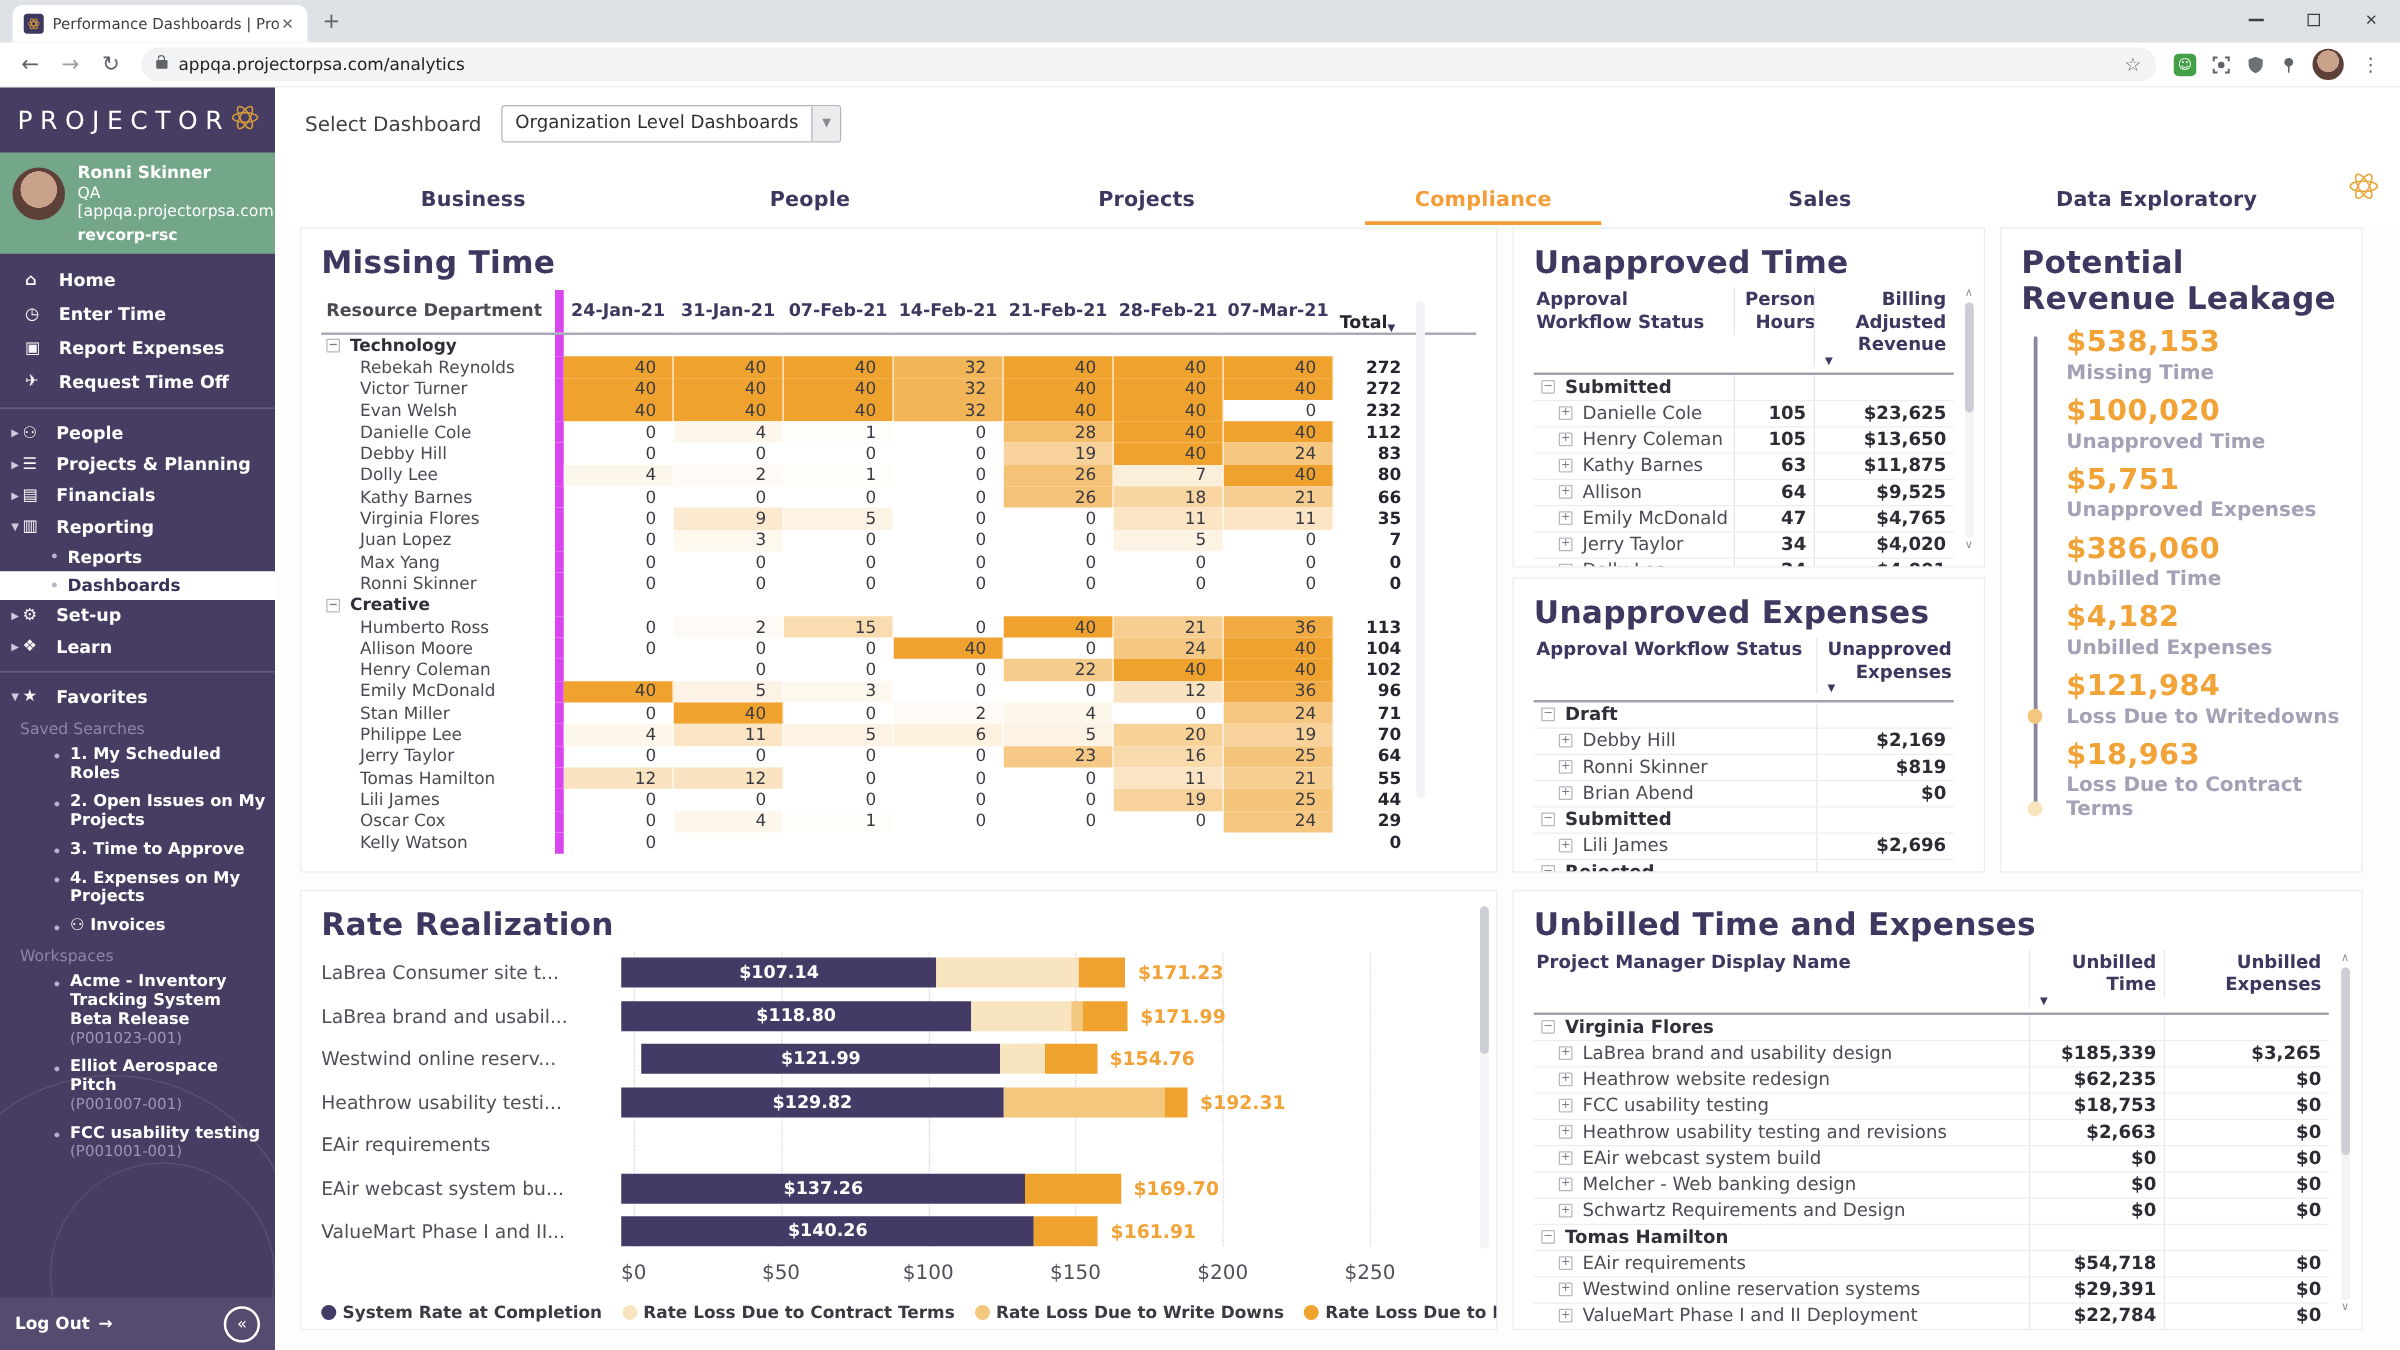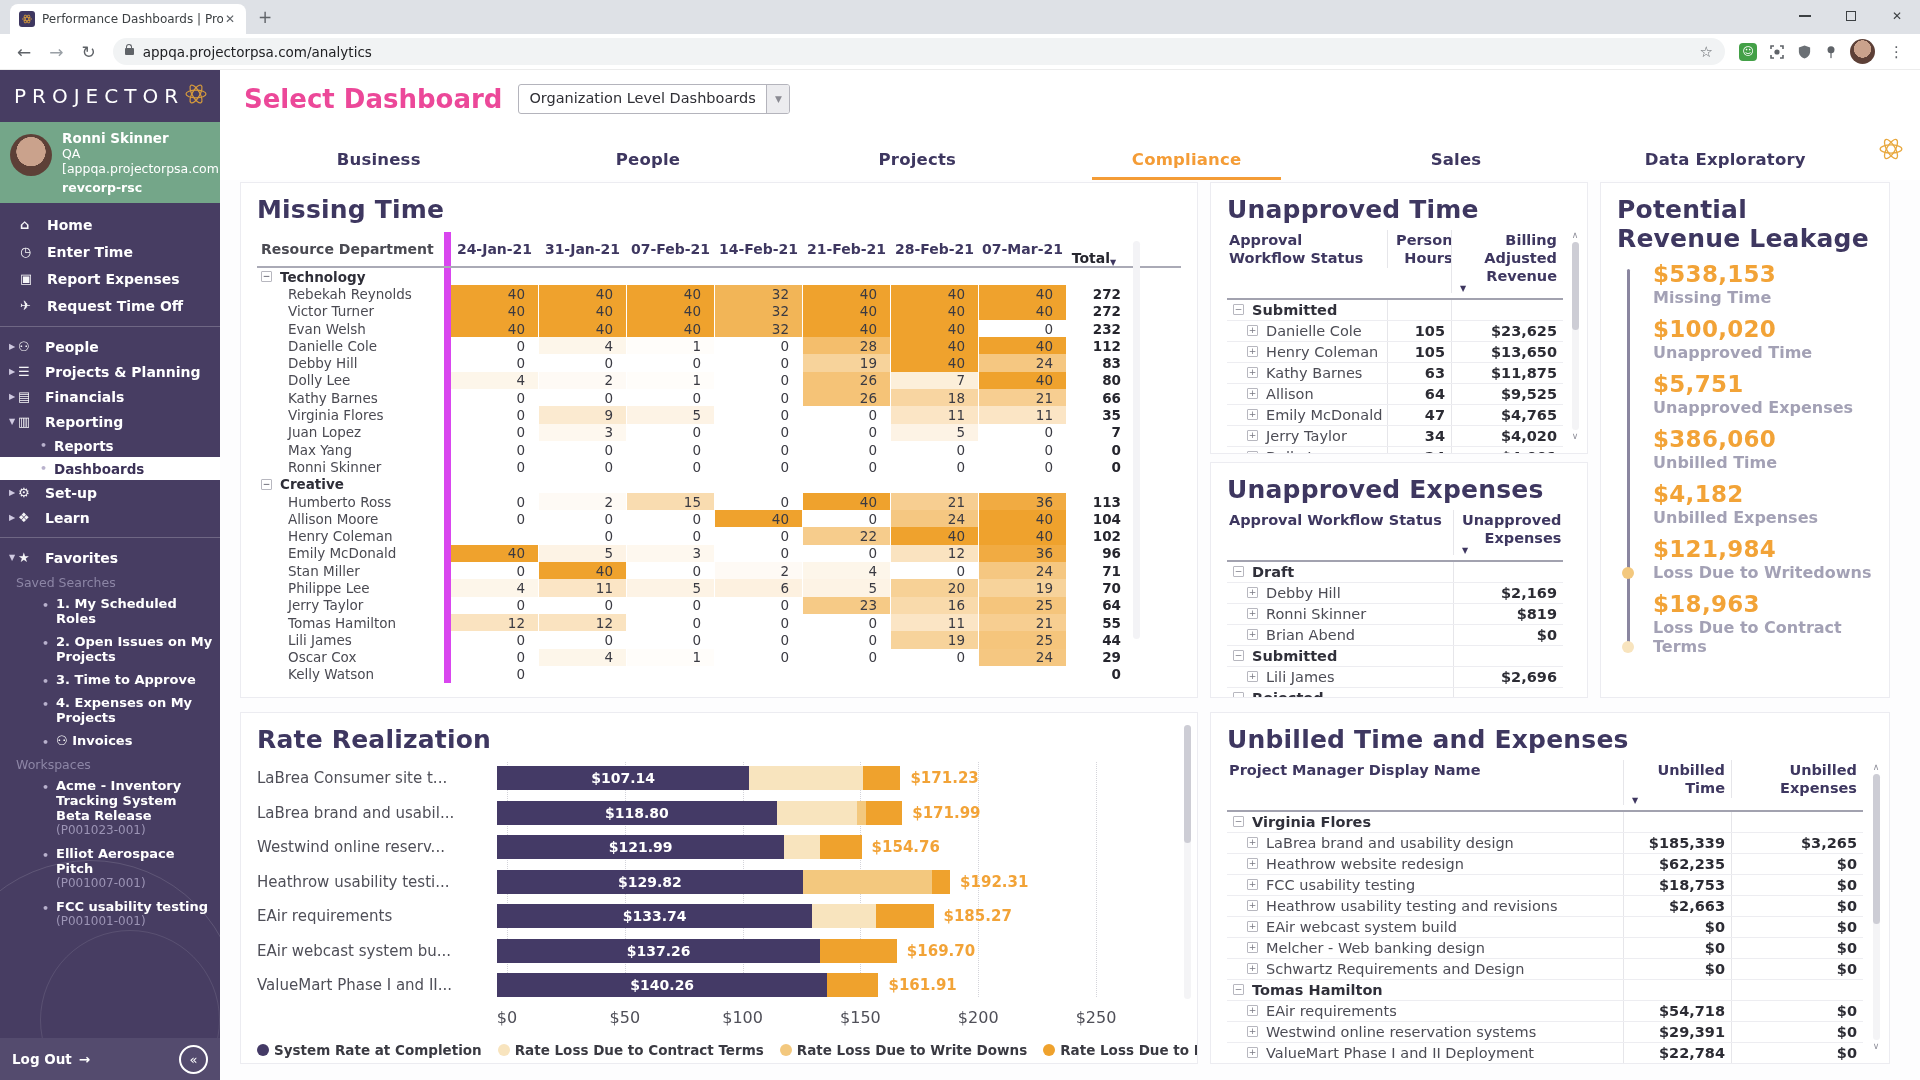--- a/index.html
+++ b/index.html
@@ -62,21 +62,21 @@
   .sb-small .bdot{position:absolute;left:42px;top:6px;color:#b9b2cd;font-size:11px;}
   .ws-code{color:#9c94b5;font-weight:400;font-size:12px;}
   .logout{position:absolute;bottom:0;left:0;right:0;height:42px;background:#544b6e;display:flex;
     align-items:center;justify-content:space-between;padding:0 12px;z-index:2;}
   .logout-left{display:flex;align-items:center;font-size:13.5px;font-weight:600;gap:7px;}
   .collapse-btn{width:29px;height:29px;border:2px solid #fff;border-radius:50%;display:flex;
     align-items:center;justify-content:center;font-size:13px;color:#fff;}
 
   .main{flex:1;display:flex;flex-direction:column;background:#fff;}
   .main-header{height:58px;display:flex;align-items:center;padding-left:24px;}
-  .select-label{font-size:26px;font-weight:bold;color:#ec4899;}
+  .select-label{font-size:16px;font-weight:normal;color:#404040;}
   .dropdown{margin-left:16px;width:272px;height:30px;border:1px solid #b4b4bc;border-radius:3px;
     display:flex;overflow:hidden;background:#fff;}
   .dd-text{flex:1;padding:5px 10px;font-size:14.5px;color:#2f2f35;white-space:nowrap;}
   .dd-btn{width:23px;background:#ececef;border-left:1px solid #b4b4bc;display:flex;
     align-items:center;justify-content:center;color:#8a8a92;font-size:9px;}
   .tabsrow{height:52px;display:flex;align-items:flex-end;padding:0 60px 0 24px;position:relative;}
   .dtab{flex:1;text-align:center;font-size:16.5px;font-weight:600;color:#3e3760;letter-spacing:.2px;margin-top:33px;}
   .dtab span{display:inline-block;padding:6px 40px 11px;}
   .dtab.active{color:#f49c36;}
   .dtab.active span{border-bottom:3px solid #f49c36;padding-bottom:8px;}
@@ -855,43 +855,37 @@
                   <div class="rr-seg first" style="width: 279.912px; background: rgb(68, 58, 102);">$118.80</div>
                   <div class="rr-seg" style="width: 80.1096px; background: rgb(248, 228, 190);"></div>
                   <div class="rr-seg" style="width: 9.42466px; background: rgb(243, 200, 126);"></div>
                   <div class="rr-seg" style="width: 35.7901px; background: rgb(239, 162, 45);"></div>
                   <span class="rr-totlbl">$171.99</span>
                 </div>
               </div>
               <div class="rr-row">
                 <div class="rr-label">Westwind online reserv...</div>
                 <div class="rr-bars">
-                  <div class="rr-seg first" style="width: 287.428px; background: rgb(68, 58, 102);">$121.99</div>
+                  <div class="rr-seg first" style="width: 287.428px; background: rgb(68, 58, 102); margin-left: 16px;">$121.99</div>
                   <div class="rr-seg" style="width: 35.3425px; background: rgb(248, 228, 190);"></div>
                   <div class="rr-seg" style="width: 41.869px; background: rgb(239, 162, 45);"></div>
                   <span class="rr-totlbl">$154.76</span>
                 </div>
               </div>
               <div class="rr-row">
                 <div class="rr-label">Heathrow usability testi...</div>
                 <div class="rr-bars">
                   <div class="rr-seg first" style="width: 305.877px; background: rgb(68, 58, 102);">$129.82</div>
                   <div class="rr-seg" style="width: 129.589px; background: rgb(243, 200, 126);"></div>
                   <div class="rr-seg" style="width: 17.6477px; background: rgb(239, 162, 45);"></div>
                   <span class="rr-totlbl">$192.31</span>
                 </div>
               </div>
               <div class="rr-row">
                 <div class="rr-label">EAir requirements</div>
-                <div class="rr-bars">
-                  <div class="rr-seg first" style="width: 315.113px; background: rgb(68, 58, 102);">$133.74</div>
-                  <div class="rr-seg" style="width: 63.6164px; background: rgb(248, 228, 190);"></div>
-                  <div class="rr-seg" style="width: 57.7967px; background: rgb(239, 162, 45);"></div>
-                  <span class="rr-totlbl">$185.27</span>
-                </div>
               </div>
               <div class="rr-row">
                 <div class="rr-label">EAir webcast system bu...</div>
                 <div class="rr-bars">
                   <div class="rr-seg first" style="width: 323.407px; background: rgb(68, 58, 102);">$137.26</div>
                   <div class="rr-seg" style="width: 76.434px; background: rgb(239, 162, 45);"></div>
                   <span class="rr-totlbl">$169.70</span>
                 </div>
               </div>
               <div class="rr-row">

